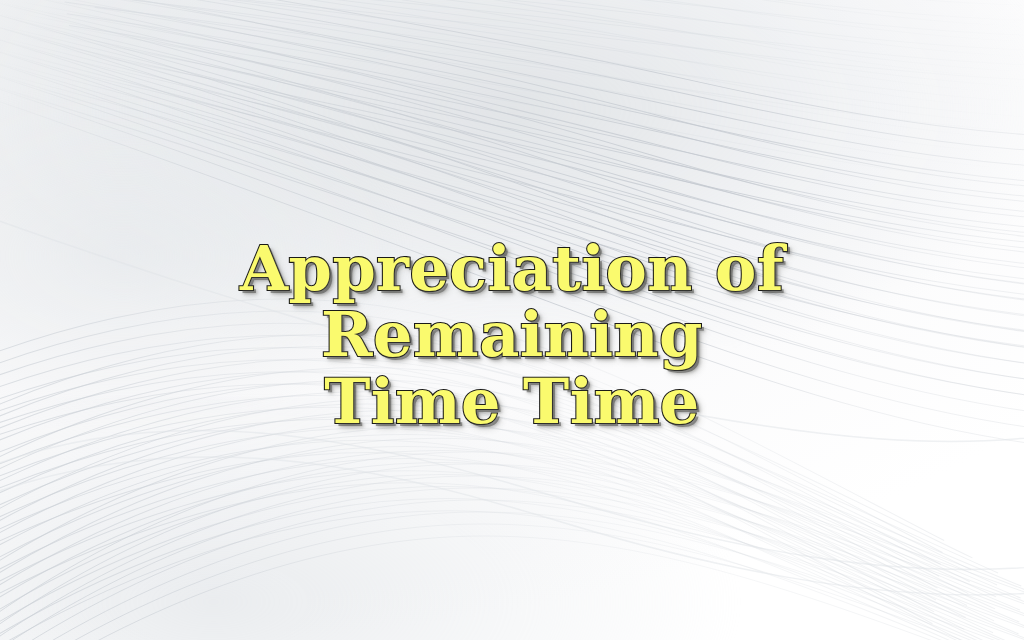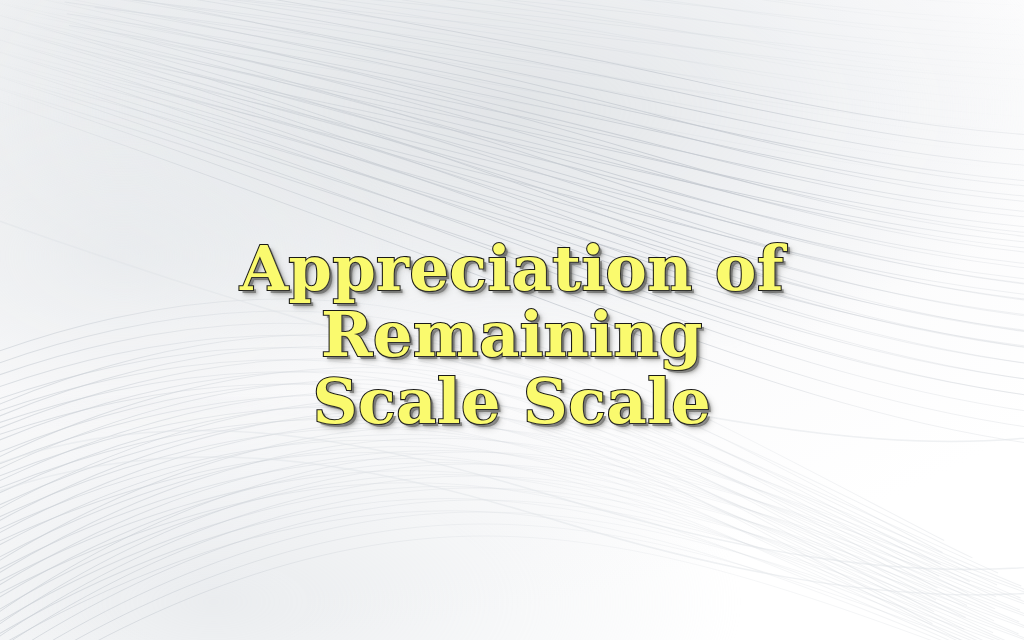--- a/index.html
+++ b/index.html
@@ -175,17 +175,17 @@
     <g fill="none" stroke="#dfe3e7" stroke-opacity="0.5" stroke-width="1.4">
       <path d="M -20 470 C 180 392 380 444 560 498 C 740 552 900 580 1044 566"></path>
       <path d="M -20 498 C 190 418 390 470 568 524 C 746 578 906 604 1044 592"></path>
       <path d="M -20 214 C 180 286 420 360 640 404 C 830 442 950 448 1044 436"></path>
     </g>
   </svg>
 
   <div class="title-wrap">
     <h1 class="title">
       <span>Appreciation of Remaining</span>
-      <span class="line2">Scale Scale</span>
+      <span class="line2">Time Time</span>
     </h1>
   </div>
 
 </div>
 
 </body></html>

